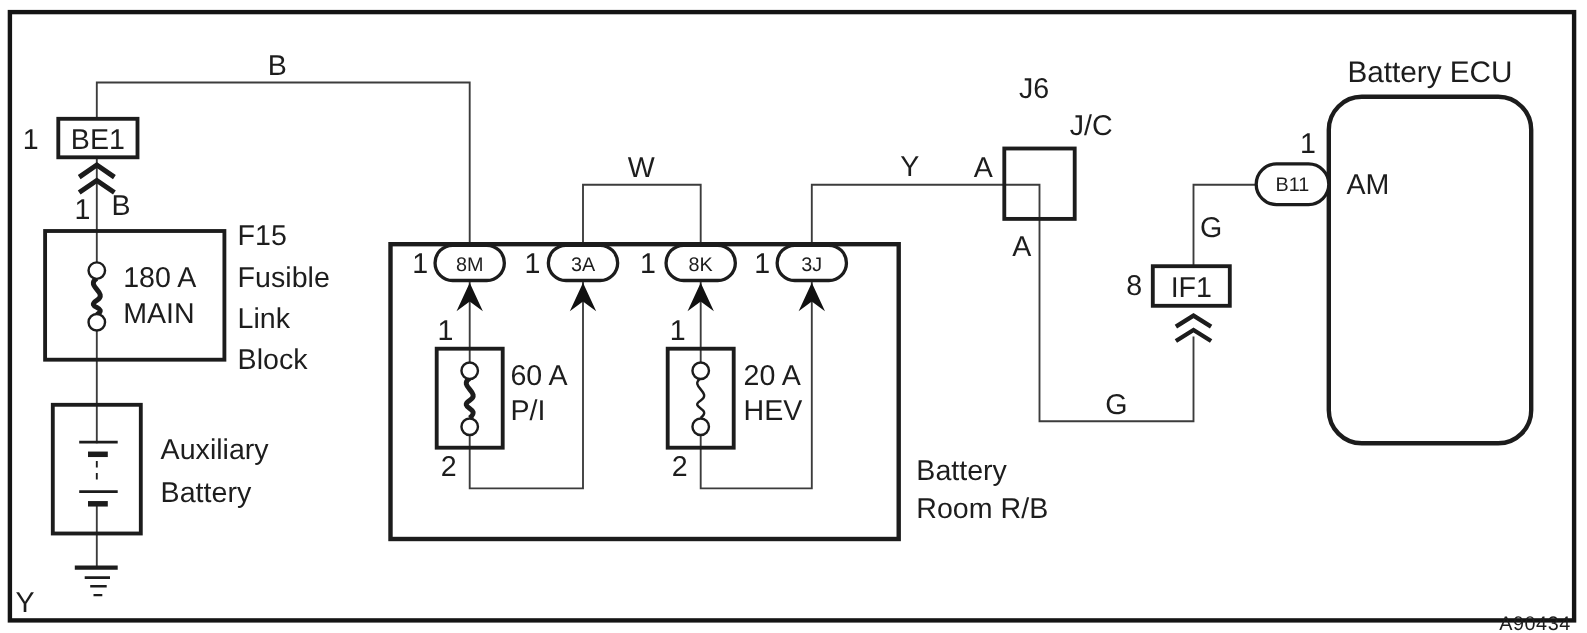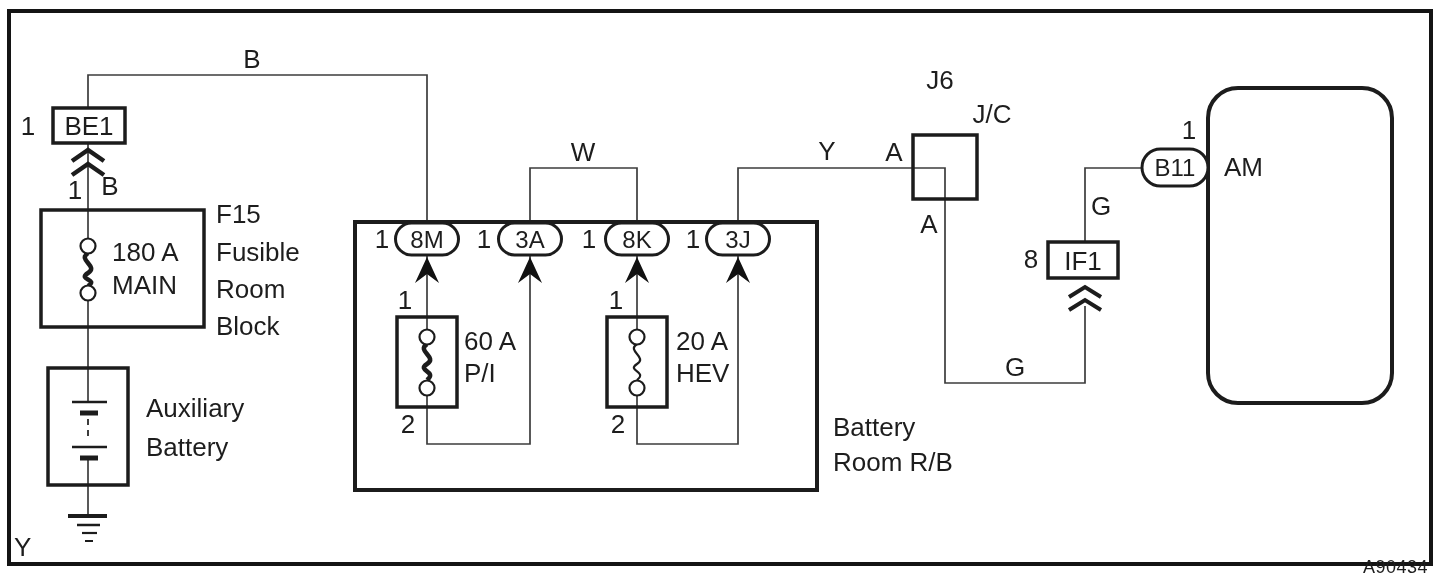--- a/index.html
+++ b/index.html
@@ -3,21 +3,21 @@
 <meta charset="utf-8">
 <style>
   html,body{margin:0;padding:0;background:#fff;}
   .stage{position:relative;width:1443px;height:575px;background:#ffffff;overflow:hidden;
          font-family:"Liberation Sans", sans-serif;color:#1d1d1d;}
   .stage svg{position:absolute;left:0;top:0;}
   .lbl{position:absolute;font-size:26px;line-height:1;white-space:nowrap;
        transform:translate(-50%,-50%);color:#1d1d1d;}
   .lbl.anchor-left{transform:translate(0,-50%);}
   .lbl.anchor-right{transform:translate(-100%,-50%);}
-  .lbl.small{font-size:24px;}
+  .lbl.small{font-size:18px;}
   .lbl.code{font-size:18px;letter-spacing:.5px;}
   .lbl.title{font-size:27px;}
 </style>
 </head>
 <body>
 
 <div class="stage">
 
   <svg width="1443" height="575" viewBox="0 0 1443 575">
 
@@ -102,21 +102,21 @@
 
   <div class="lbl" style="left:252px;top:59px">B</div>
 
   <div class="lbl" style="left:28px;top:126px">1</div>
   <div class="lbl" style="left:89px;top:126px">BE1</div>
   <div class="lbl" style="left:75px;top:190px">1</div>
   <div class="lbl" style="left:110px;top:186px">B</div>
 
   <div class="lbl anchor-left" style="left:216px;top:214px">F15</div>
   <div class="lbl anchor-left" style="left:216px;top:252px">Fusible</div>
-  <div class="lbl anchor-left" style="left:216px;top:289px">Room</div>
+  <div class="lbl anchor-left" style="left:216px;top:289px">Link</div>
   <div class="lbl anchor-left" style="left:216px;top:326px">Block</div>
   <div class="lbl anchor-left" style="left:112px;top:252px">180 A</div>
   <div class="lbl anchor-left" style="left:112px;top:285px">MAIN</div>
 
   <div class="lbl anchor-left" style="left:146px;top:408px">Auxiliary</div>
   <div class="lbl anchor-left" style="left:146px;top:447px">Battery</div>
   <div class="lbl anchor-left" style="left:14px;top:547px">Y</div>
 
   <div class="lbl" style="left:382px;top:239px">1</div>
   <div class="lbl small" style="left:427px;top:240px">8M</div>
@@ -150,15 +150,16 @@
 
   <div class="lbl" style="left:1015px;top:367px">G</div>
   <div class="lbl" style="left:1101px;top:206px">G</div>
 
   <div class="lbl" style="left:1031px;top:259px">8</div>
   <div class="lbl" style="left:1083px;top:261px">IF1</div>
 
   <div class="lbl" style="left:1189px;top:130px">1</div>
   <div class="lbl small" style="left:1175px;top:168px">B11</div>
   <div class="lbl anchor-left" style="left:1224px;top:167px">AM</div>
+  <div class="lbl title" style="left:1300px;top:66px">Battery ECU</div>
 
   <div class="lbl code anchor-right" style="left:1428px;top:567px">A90434</div>
 </div>
 
 </body></html>

